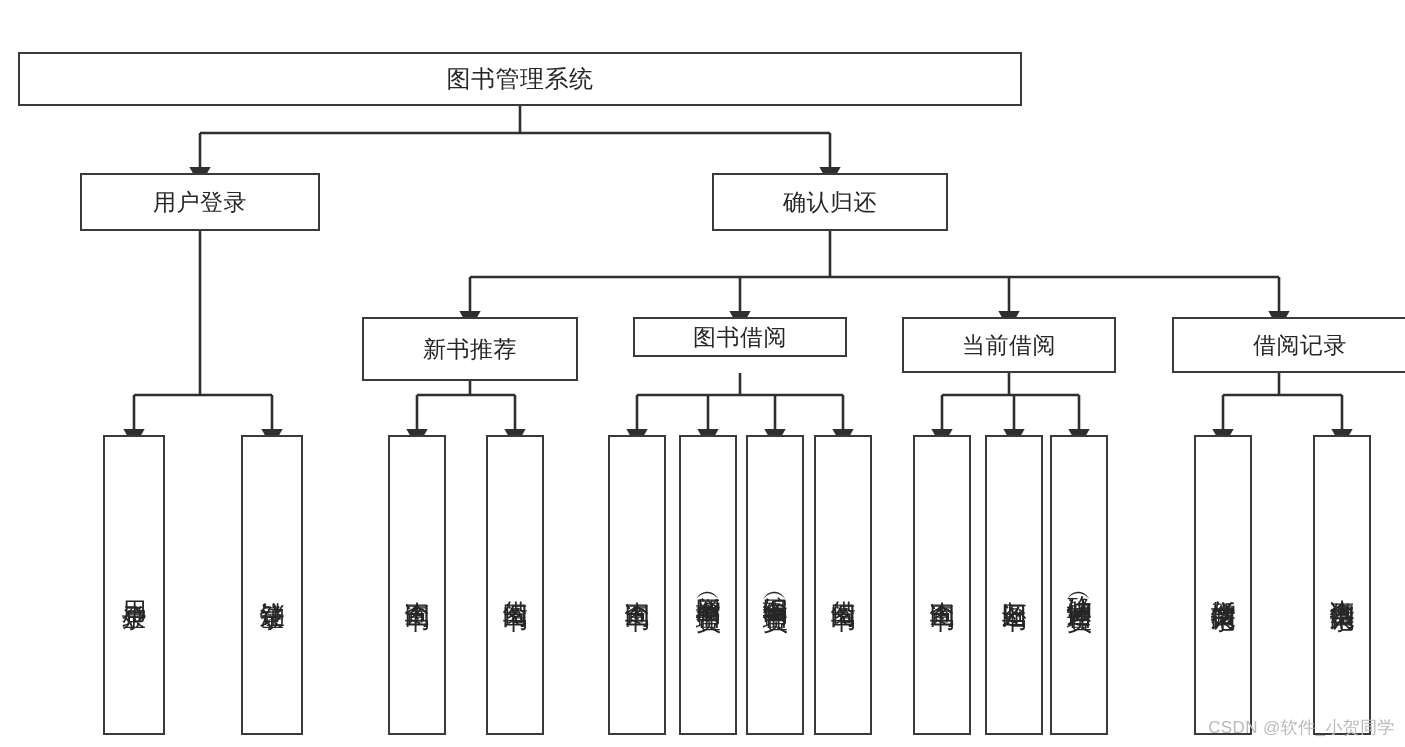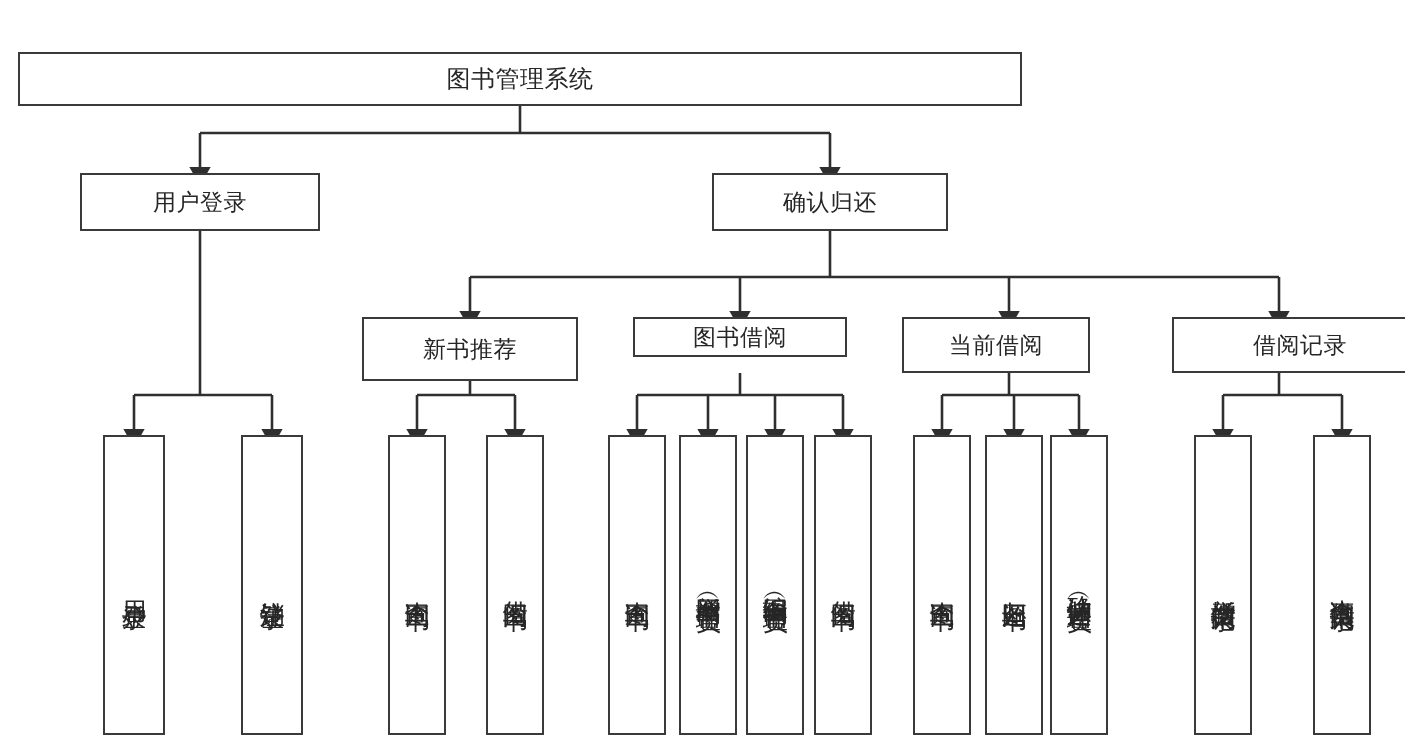--- a/index.html
+++ b/index.html
@@ -131,21 +131,21 @@
       </div>
       <div class="node h" style="left: 712px; top: 173px; width: 236px; height: 58px;">
         <span class="label">确认归还</span>
       </div>
       <div class="node h" style="left: 362px; top: 317px; width: 216px; height: 64px;">
         <span class="label">新书推荐</span>
       </div>
       <div class="node h" style="left: 633px; top: 317px; width: 214px; height: 40px;">
         <span class="label">图书借阅</span>
       </div>
-      <div class="node h" style="left: 902px; top: 317px; width: 188px; height: 56px;">
+      <div class="node h" style="left: 902px; top: 317px; width: 214px; height: 56px;">
         <span class="label">当前借阅</span>
       </div>
       <div class="node h" style="left: 1172px; top: 317px; width: 256px; height: 56px;">
         <span class="label">借阅记录</span>
       </div>
       <div class="node v" style="left: 103px; top: 435px; width: 62px; height: 300px;">
         <span class="label">用户登录</span>
       </div>
       <div class="node v" style="left: 241px; top: 435px; width: 62px; height: 300px;">
         <span class="label">注销登录</span>
@@ -178,14 +178,15 @@
         <span class="label">确认归还（管理员）</span>
       </div>
       <div class="node v" style="left: 1194px; top: 435px; width: 58px; height: 300px;">
         <span class="label">新增借阅记录</span>
       </div>
       <div class="node v" style="left: 1313px; top: 435px; width: 58px; height: 300px;">
         <span class="label">查询借阅记录</span>
       </div>
     </div>
 
+  <div id="watermark">CSDN @软件_小贺同学</div>
 
 </div>
 
 </body></html>

